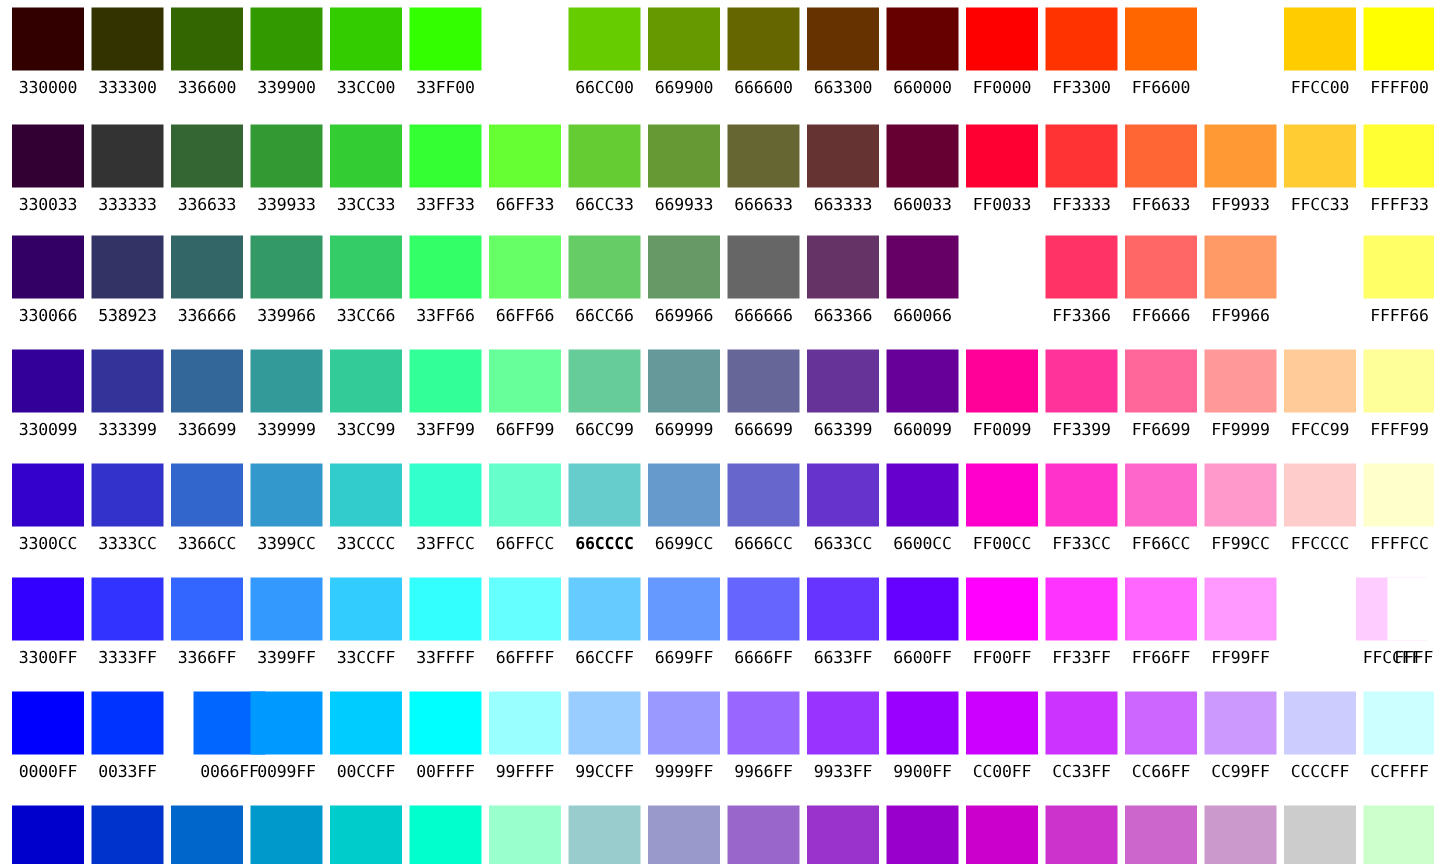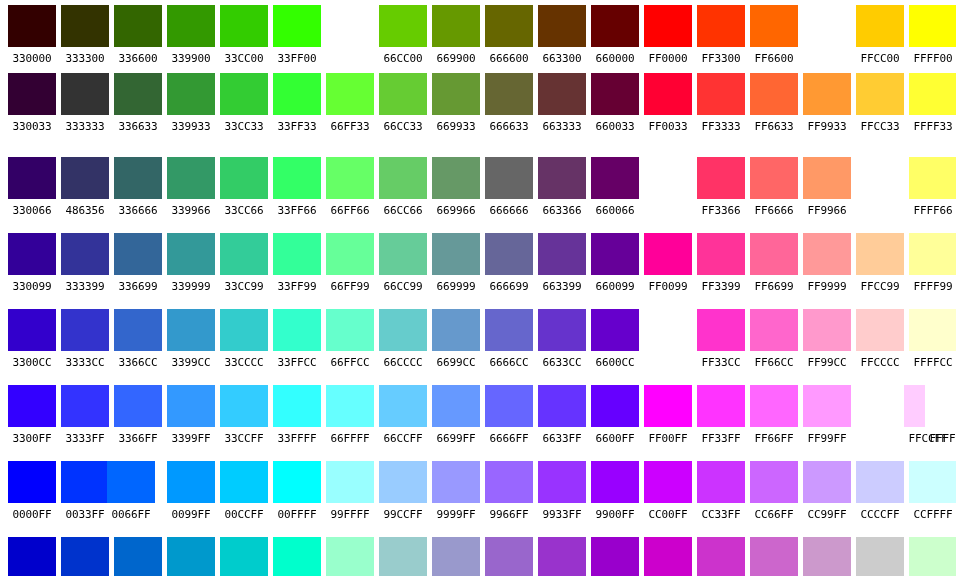--- a/index.html
+++ b/index.html
@@ -114,21 +114,21 @@
       </div>
       <div class="swatch-cell" style="left: 856px;">
         <span class="swatch-chip" style="background-color: rgb(255, 204, 0);"></span>
         <span class="swatch-label">FFCC00</span>
       </div>
       <div class="swatch-cell" style="left: 909px;">
         <span class="swatch-chip" style="background-color: rgb(255, 255, 0);"></span>
         <span class="swatch-label">FFFF00</span>
       </div>
     </div>
-    <div class="swatch-row" style="position: absolute; left: 0px; top: 68px;">
+    <div class="swatch-row" style="position: absolute; left: 0px; top: 78px;">
       <div class="swatch-cell" style="left: 8px;">
         <span class="swatch-chip" style="background-color: rgb(51, 0, 51);"></span>
         <span class="swatch-label">330033</span>
       </div>
       <div class="swatch-cell" style="left: 61px;">
         <span class="swatch-chip" style="background-color: rgb(51, 51, 51);"></span>
         <span class="swatch-label">333333</span>
       </div>
       <div class="swatch-cell" style="left: 114px;">
         <span class="swatch-chip" style="background-color: rgb(51, 102, 51);"></span>
@@ -195,21 +195,21 @@
         <span class="swatch-label">FFFF33</span>
       </div>
     </div>
     <div class="swatch-row" style="position: absolute; left: 0px; top: 152px;">
       <div class="swatch-cell" style="left: 8px;">
         <span class="swatch-chip" style="background-color: rgb(51, 0, 102);"></span>
         <span class="swatch-label">330066</span>
       </div>
       <div class="swatch-cell" style="left: 61px;">
         <span class="swatch-chip" style="background-color: rgb(51, 51, 102);"></span>
-        <span class="swatch-label">486356</span>
+        <span class="swatch-label">538923</span>
       </div>
       <div class="swatch-cell" style="left: 114px;">
         <span class="swatch-chip" style="background-color: rgb(51, 102, 102);"></span>
         <span class="swatch-label">336666</span>
       </div>
       <div class="swatch-cell" style="left: 167px;">
         <span class="swatch-chip" style="background-color: rgb(51, 153, 102);"></span>
         <span class="swatch-label">339966</span>
       </div>
       <div class="swatch-cell" style="left: 220px;">
@@ -357,39 +357,43 @@
         <span class="swatch-label">33CCCC</span>
       </div>
       <div class="swatch-cell" style="left: 273px;">
         <span class="swatch-chip" style="background-color: rgb(51, 255, 204);"></span>
         <span class="swatch-label">33FFCC</span>
       </div>
       <div class="swatch-cell" style="left: 326px;">
         <span class="swatch-chip" style="background-color: rgb(102, 255, 204);"></span>
         <span class="swatch-label">66FFCC</span>
       </div>
-      <div class="swatch-cell" style="left: 379px;">
+      <div class="swatch-cell" style="left: 379px; font-weight: bold;">
         <span class="swatch-chip" style="background-color: rgb(102, 204, 204);"></span>
         <span class="swatch-label">66CCCC</span>
       </div>
       <div class="swatch-cell" style="left: 432px;">
         <span class="swatch-chip" style="background-color: rgb(102, 153, 204);"></span>
         <span class="swatch-label">6699CC</span>
       </div>
       <div class="swatch-cell" style="left: 485px;">
         <span class="swatch-chip" style="background-color: rgb(102, 102, 204);"></span>
         <span class="swatch-label">6666CC</span>
       </div>
       <div class="swatch-cell" style="left: 538px;">
         <span class="swatch-chip" style="background-color: rgb(102, 51, 204);"></span>
         <span class="swatch-label">6633CC</span>
       </div>
       <div class="swatch-cell" style="left: 591px;">
         <span class="swatch-chip" style="background-color: rgb(102, 0, 204);"></span>
         <span class="swatch-label">6600CC</span>
+      </div>
+      <div class="swatch-cell" style="left: 644px;">
+        <span class="swatch-chip" style="background-color: rgb(255, 0, 204);"></span>
+        <span class="swatch-label">FF00CC</span>
       </div>
       <div class="swatch-cell" style="left: 697px;">
         <span class="swatch-chip" style="background-color: rgb(255, 51, 204);"></span>
         <span class="swatch-label">FF33CC</span>
       </div>
       <div class="swatch-cell" style="left: 750px;">
         <span class="swatch-chip" style="background-color: rgb(255, 102, 204);"></span>
         <span class="swatch-label">FF66CC</span>
       </div>
       <div class="swatch-cell" style="left: 803px;">
@@ -481,21 +485,21 @@
     </div>
     <div class="swatch-row" style="position: absolute; left: 0px; top: 456px;">
       <div class="swatch-cell" style="left: 8px;">
         <span class="swatch-chip" style="background-color: rgb(0, 0, 255);"></span>
         <span class="swatch-label">0000FF</span>
       </div>
       <div class="swatch-cell" style="left: 61px;">
         <span class="swatch-chip" style="background-color: rgb(0, 51, 255);"></span>
         <span class="swatch-label">0033FF</span>
       </div>
-      <div class="swatch-cell" style="left: 107px;">
+      <div class="swatch-cell" style="left: 129px;">
         <span class="swatch-chip" style="background-color: rgb(0, 102, 255);"></span>
         <span class="swatch-label">0066FF</span>
       </div>
       <div class="swatch-cell" style="left: 167px;">
         <span class="swatch-chip" style="background-color: rgb(0, 153, 255);"></span>
         <span class="swatch-label">0099FF</span>
       </div>
       <div class="swatch-cell" style="left: 220px;">
         <span class="swatch-chip" style="background-color: rgb(0, 204, 255);"></span>
         <span class="swatch-label">00CCFF</span>

